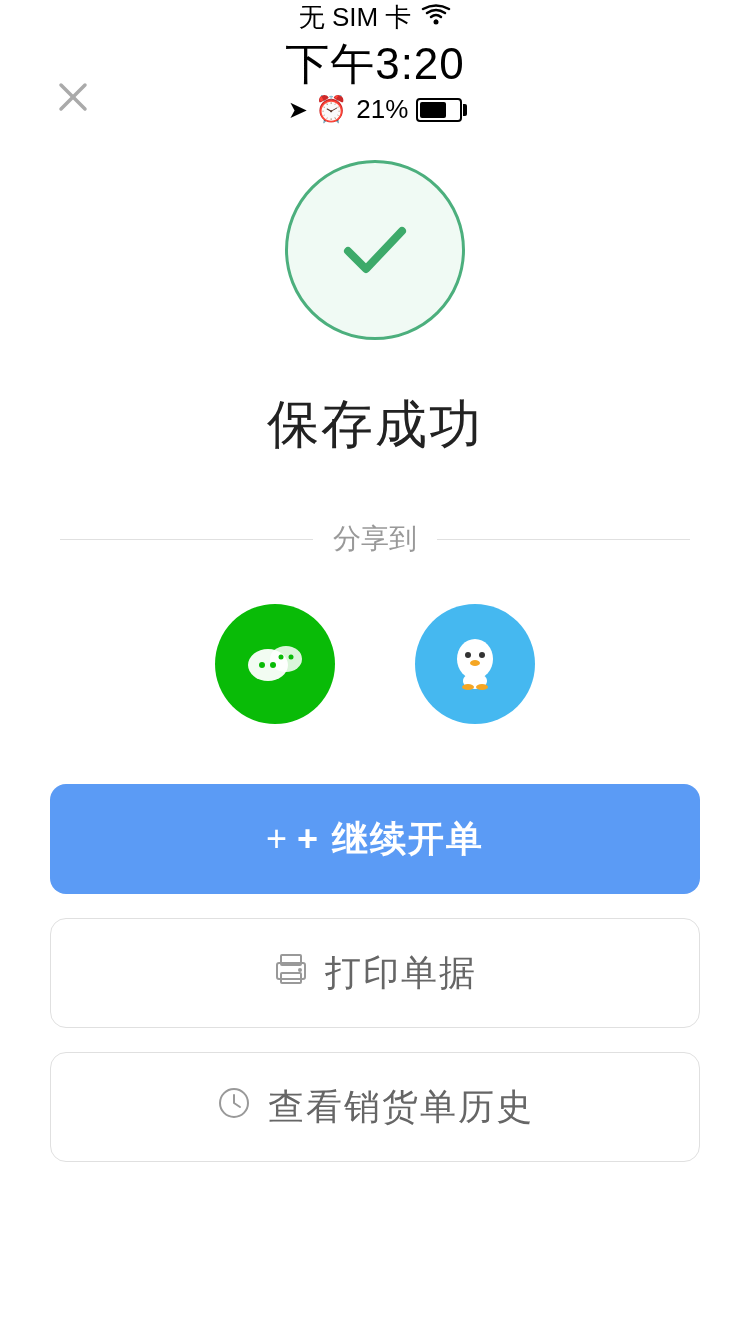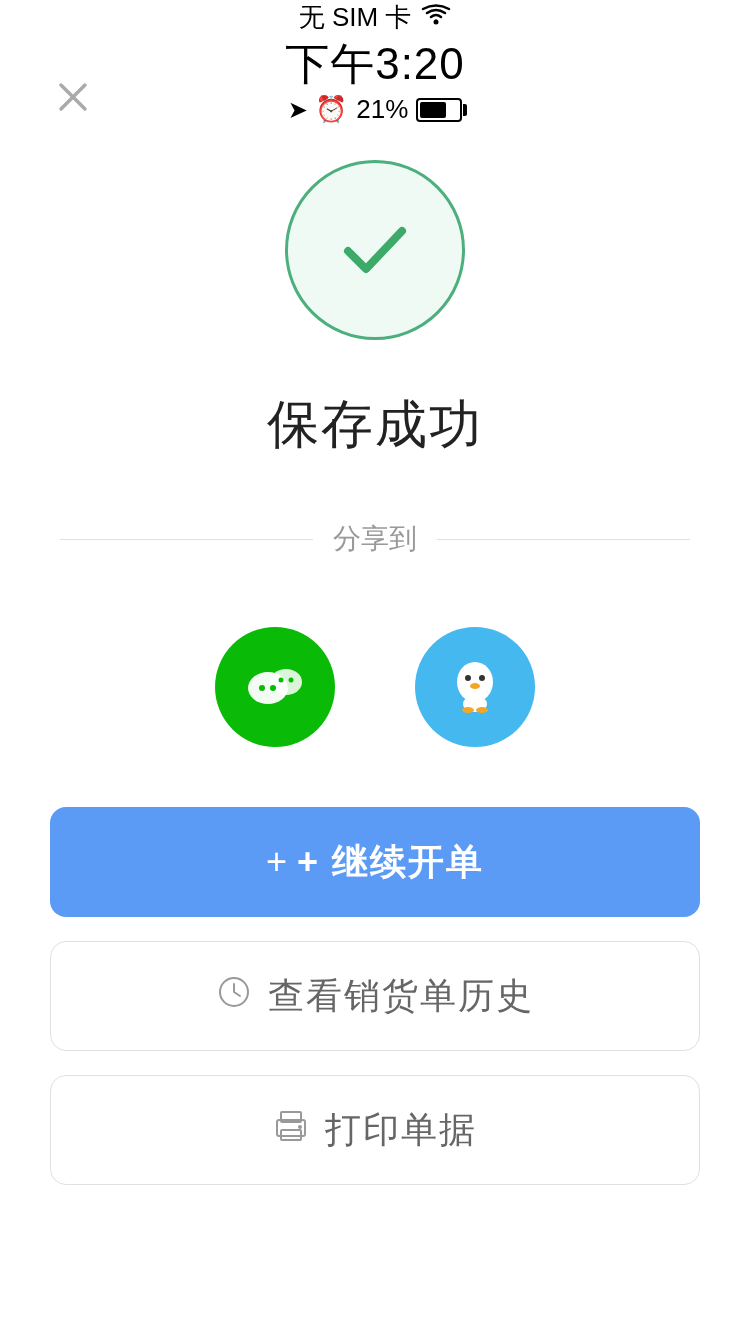--- a/index.html
+++ b/index.html
@@ -137,21 +137,21 @@
     .share-section {
       width: 100%;
       padding: 0 60px;
       margin-bottom: 60px;
     }
 
     .share-divider {
       display: flex;
       align-items: center;
       gap: 20px;
-      margin-bottom: 69px;
+      margin-bottom: 46px;
     }
 
     .share-divider::before,
     .share-divider::after {
       content: '';
       flex: 1;
       height: 1px;
       background: #e0e0e0;
     }
 
@@ -314,32 +314,32 @@
 
   <div class="actions">
     <button class="btn-primary">
       <span class="btn-icon">+</span>
       <span style="margin-left:-8px;font-weight:bold;">+ 继续开单</span>
     </button>
 
     <button class="btn-secondary">
       <span class="btn-icon">
         <svg width="36" height="36" viewBox="0 0 36 36" fill="none">
-          <circle cx="18" cy="18" r="14" stroke="#999" stroke-width="2"></circle>
-          <polyline points="18,10 18,18 24,22" stroke="#999" stroke-width="2" stroke-linecap="round" stroke-linejoin="round"></polyline>
-        </svg>
-      </span>
-      <span>查看销货单历史</span>
-    </button>
-
-    <button class="btn-secondary">
-      <span class="btn-icon">
-        <svg width="36" height="36" viewBox="0 0 36 36" fill="none">
           <rect x="8" y="4" width="20" height="10" rx="1" stroke="#999" stroke-width="2"></rect>
           <rect x="4" y="12" width="28" height="16" rx="2" stroke="#999" stroke-width="2"></rect>
           <rect x="8" y="22" width="20" height="10" rx="1" stroke="#999" stroke-width="2"></rect>
           <circle cx="27" cy="19" r="2" fill="#999"></circle>
         </svg>
       </span>
       <span>打印单据</span>
     </button>
+
+    <button class="btn-secondary">
+      <span class="btn-icon">
+        <svg width="36" height="36" viewBox="0 0 36 36" fill="none">
+          <circle cx="18" cy="18" r="14" stroke="#999" stroke-width="2"></circle>
+          <polyline points="18,10 18,18 24,22" stroke="#999" stroke-width="2" stroke-linecap="round" stroke-linejoin="round"></polyline>
+        </svg>
+      </span>
+      <span>查看销货单历史</span>
+    </button>
   </div>
 </div>
 
 </body></html>

